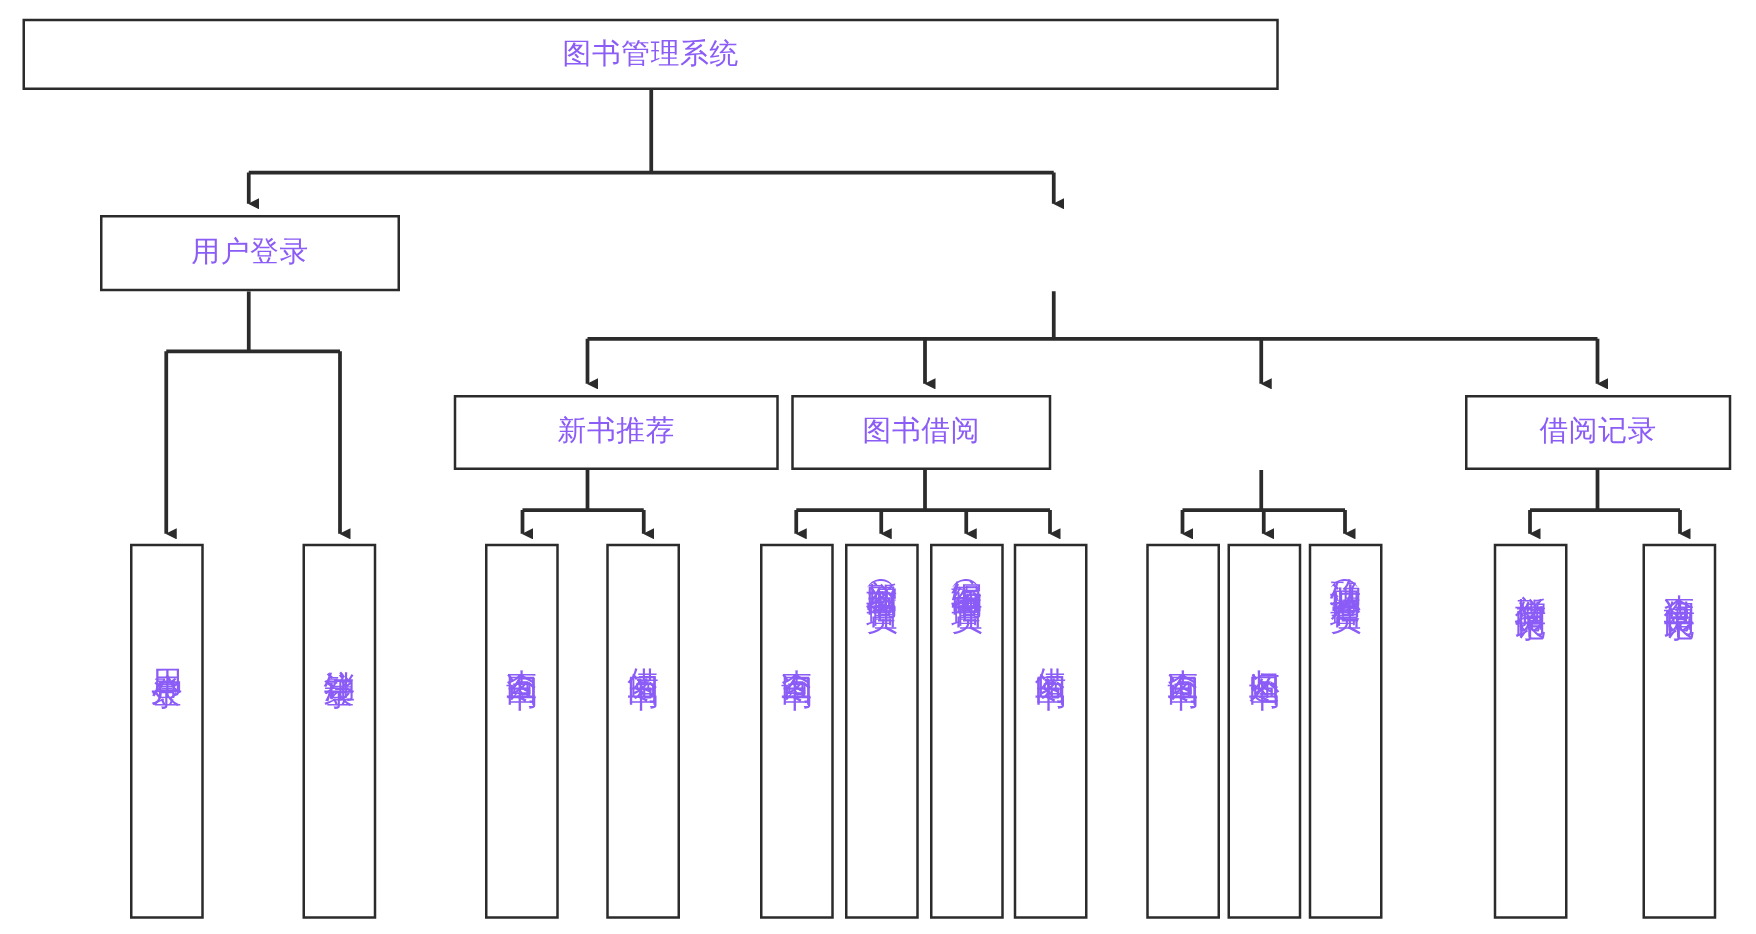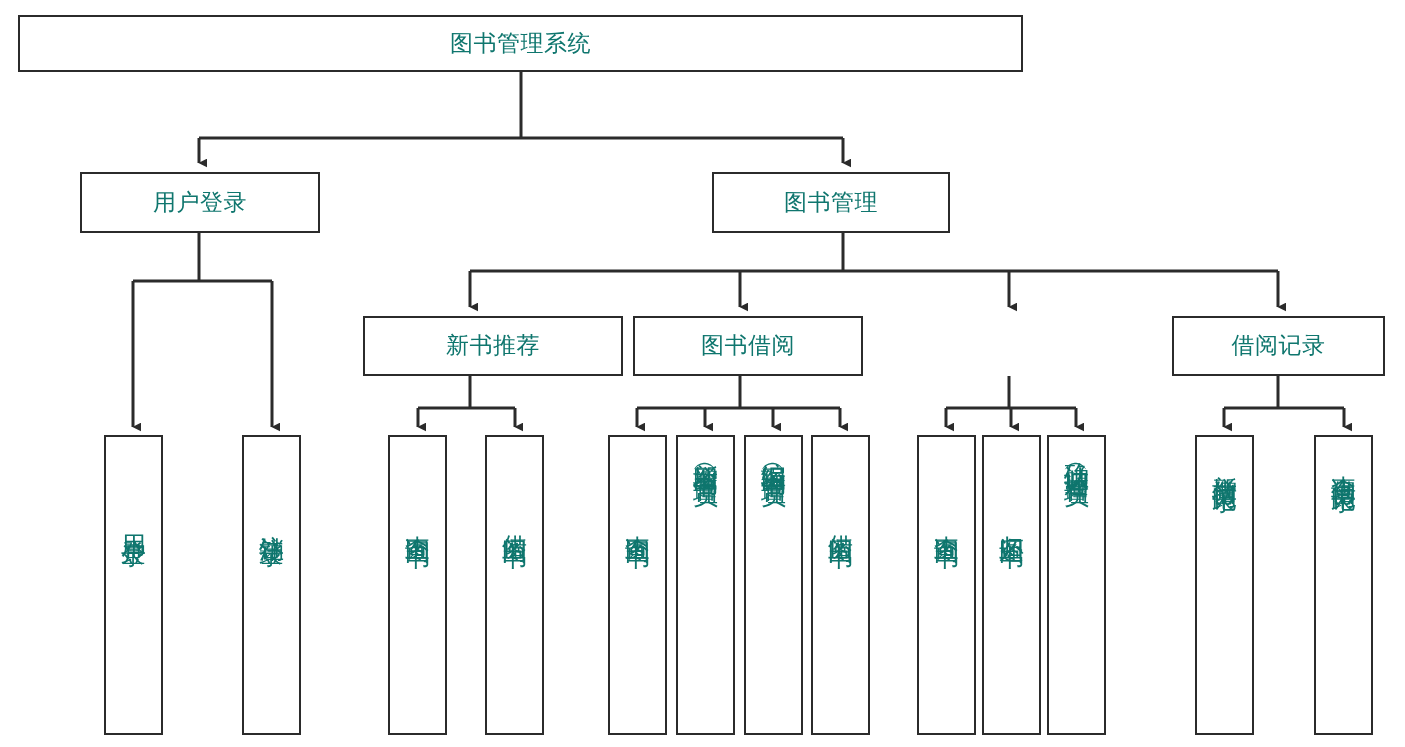--- a/index.html
+++ b/index.html
@@ -35,21 +35,21 @@
     background: #ffffff;
     display: flex;
     align-items: center;
     justify-content: center;
     color: #222222;
   }
   .node .label {
     display: block;
     text-align: right;
     line-height: 1.18;
-    color: #0f766e;
+    color: #8b5cf6;
   }
   
   .node.horiz .label {
     writing-mode: horizontal-tb;
     font-size: 23px;
     letter-spacing: 0.5px;
   }
   .node.root .label {
     font-size: 23px;
   }
@@ -133,28 +133,25 @@
     </g>
   </svg>
 
   <div class="node horiz root" style="left:18px; top:15px; width:1005px; height:57px;">
     <span class="label">图书管理系统</span>
   </div>
 
   <div class="node horiz" style="left:80px; top:172px; width:240px; height:61px;">
     <span class="label">用户登录</span>
   </div>
-  <div class="node horiz" style="left:712px; top:172px; width:238px; height:61px;">
-    <span class="label">图书管理</span>
-  </div>
 
   <div class="node horiz" style="left:363px; top:316px; width:260px; height:60px;">
     <span class="label">新书推荐</span>
   </div>
-  <div class="node horiz" style="left:633px; top:316px; width:230px; height:60px;">
+  <div class="node horiz" style="left:633px; top:316px; width:208px; height:60px;">
     <span class="label">图书借阅</span>
   </div>
   <div class="node horiz" style="left:1172px; top:316px; width:213px; height:60px;">
     <span class="label">借阅记录</span>
   </div>
 
   <div class="node vert mid" style="left:104px; top:435px; width:59px; height:300px;">
     <span class="label">用户登录</span>
   </div>
   <div class="node vert mid" style="left:242px; top:435px; width:59px; height:300px;">

